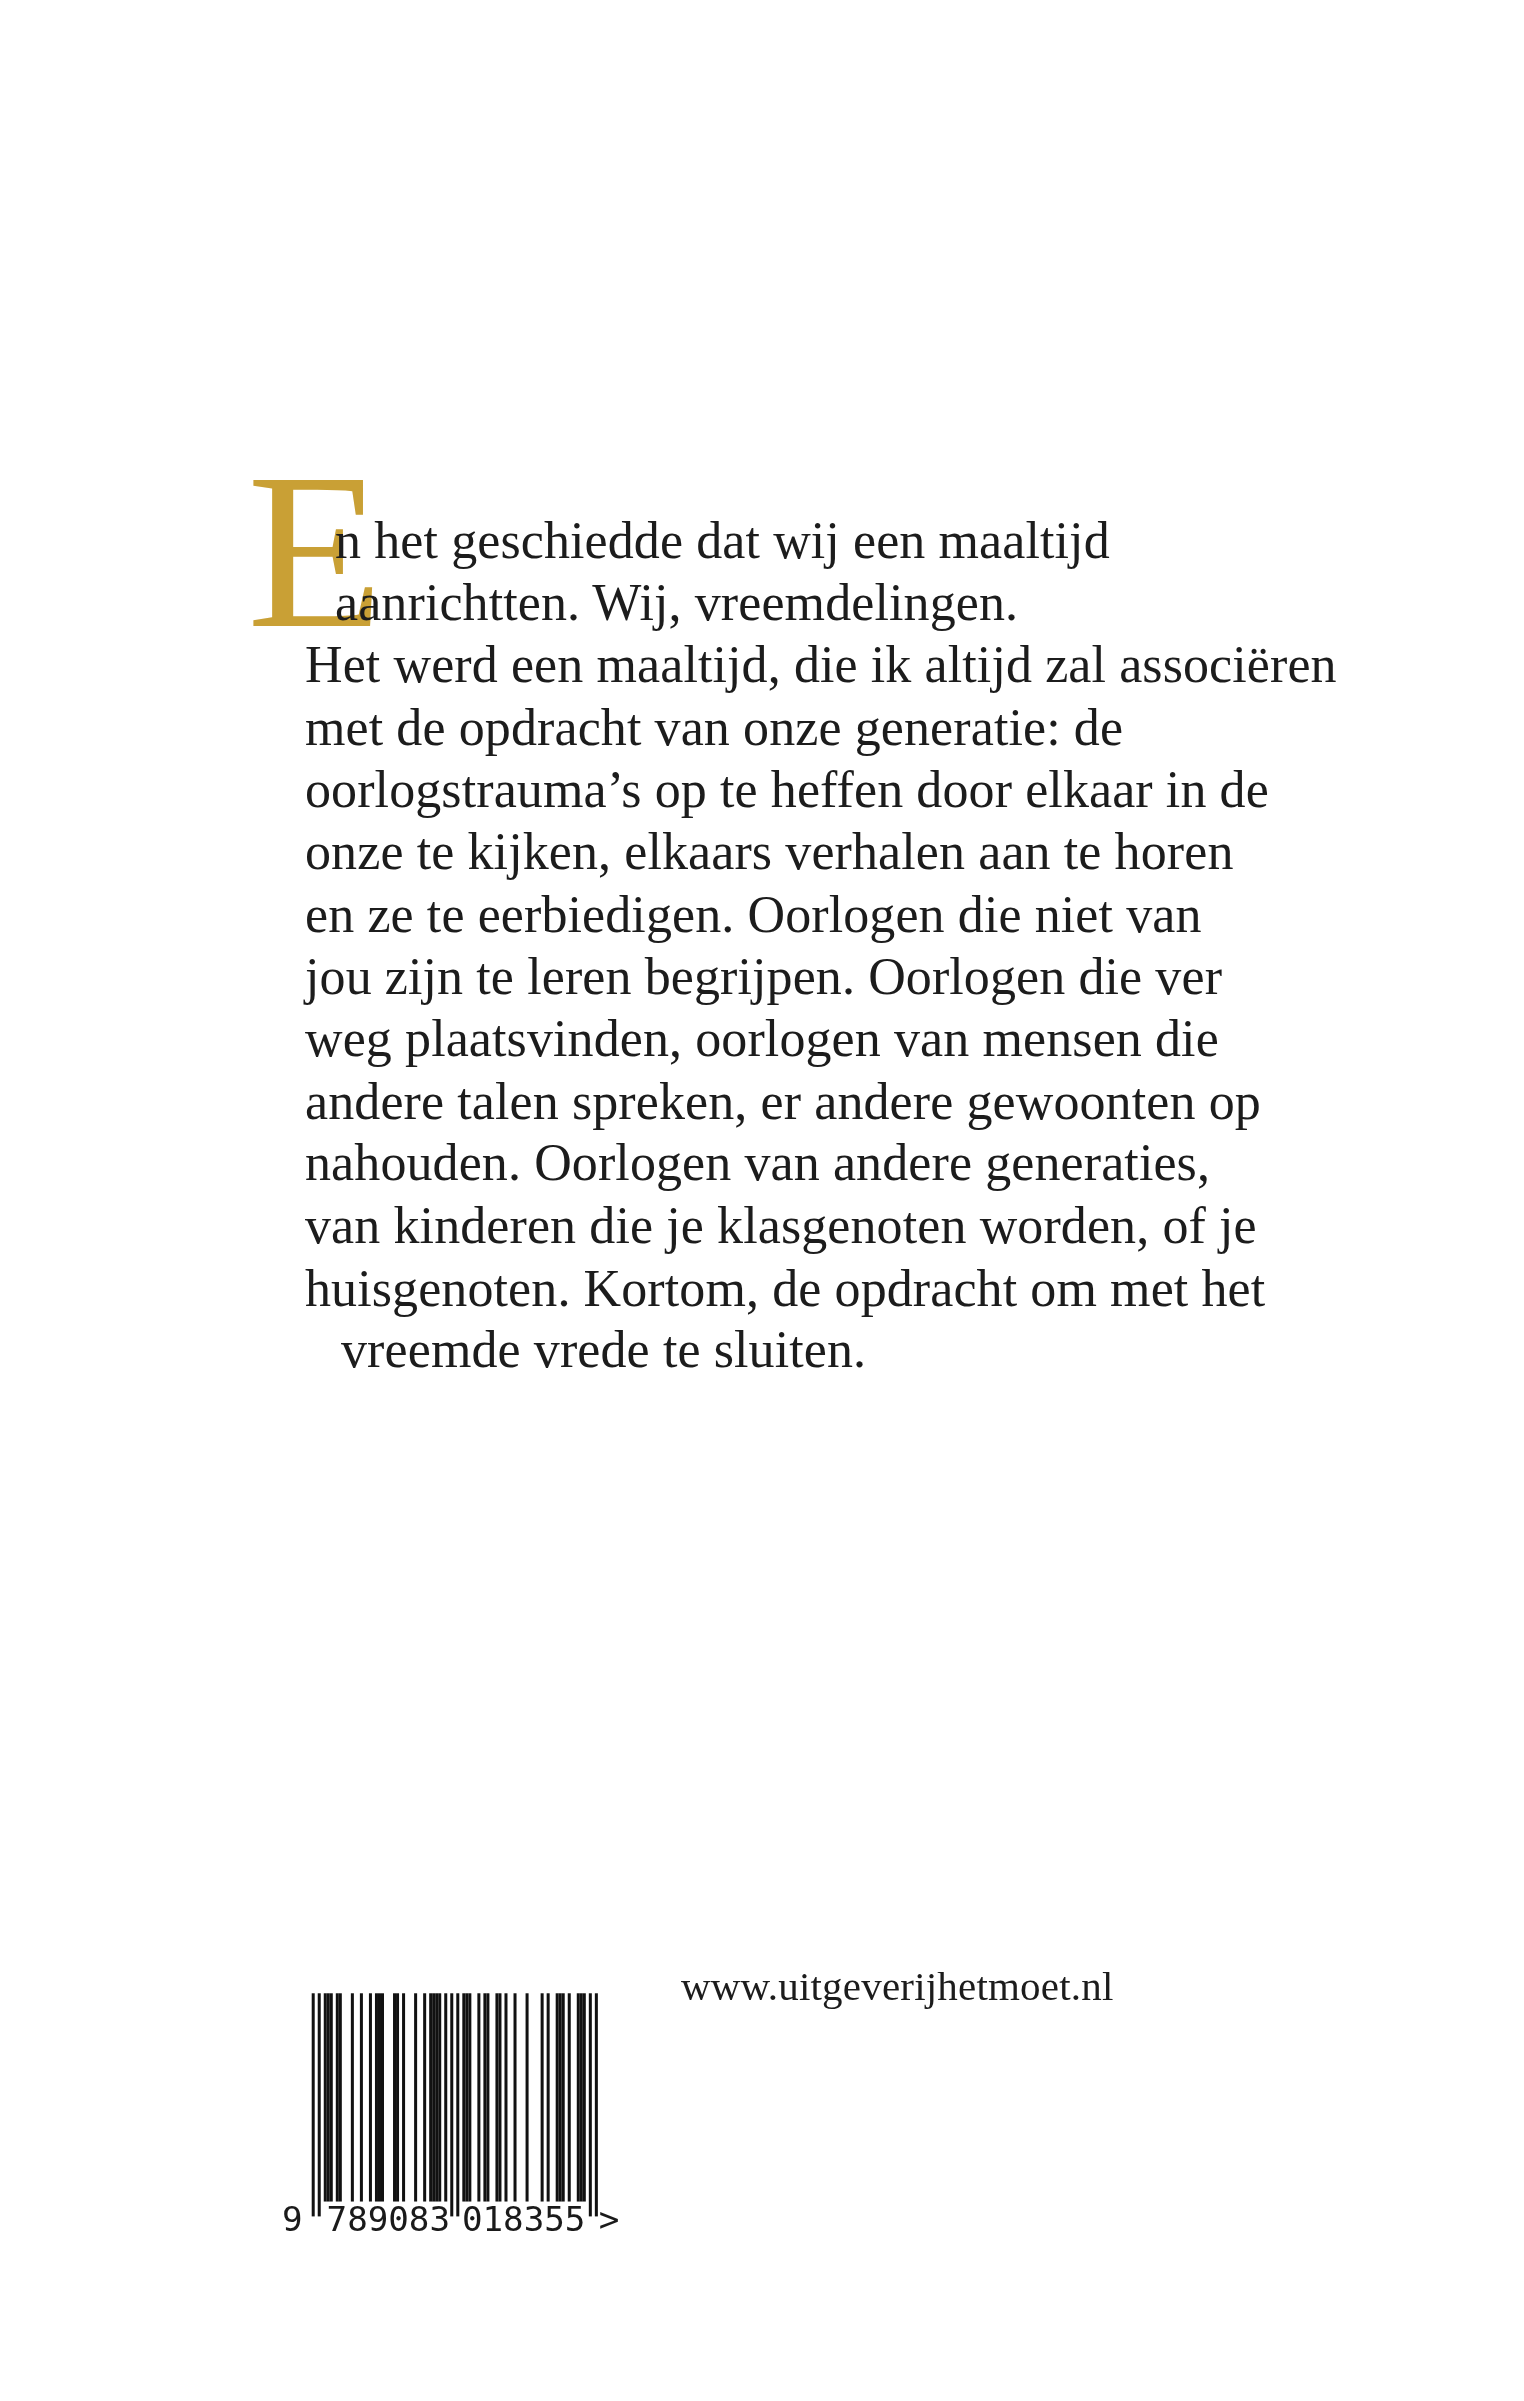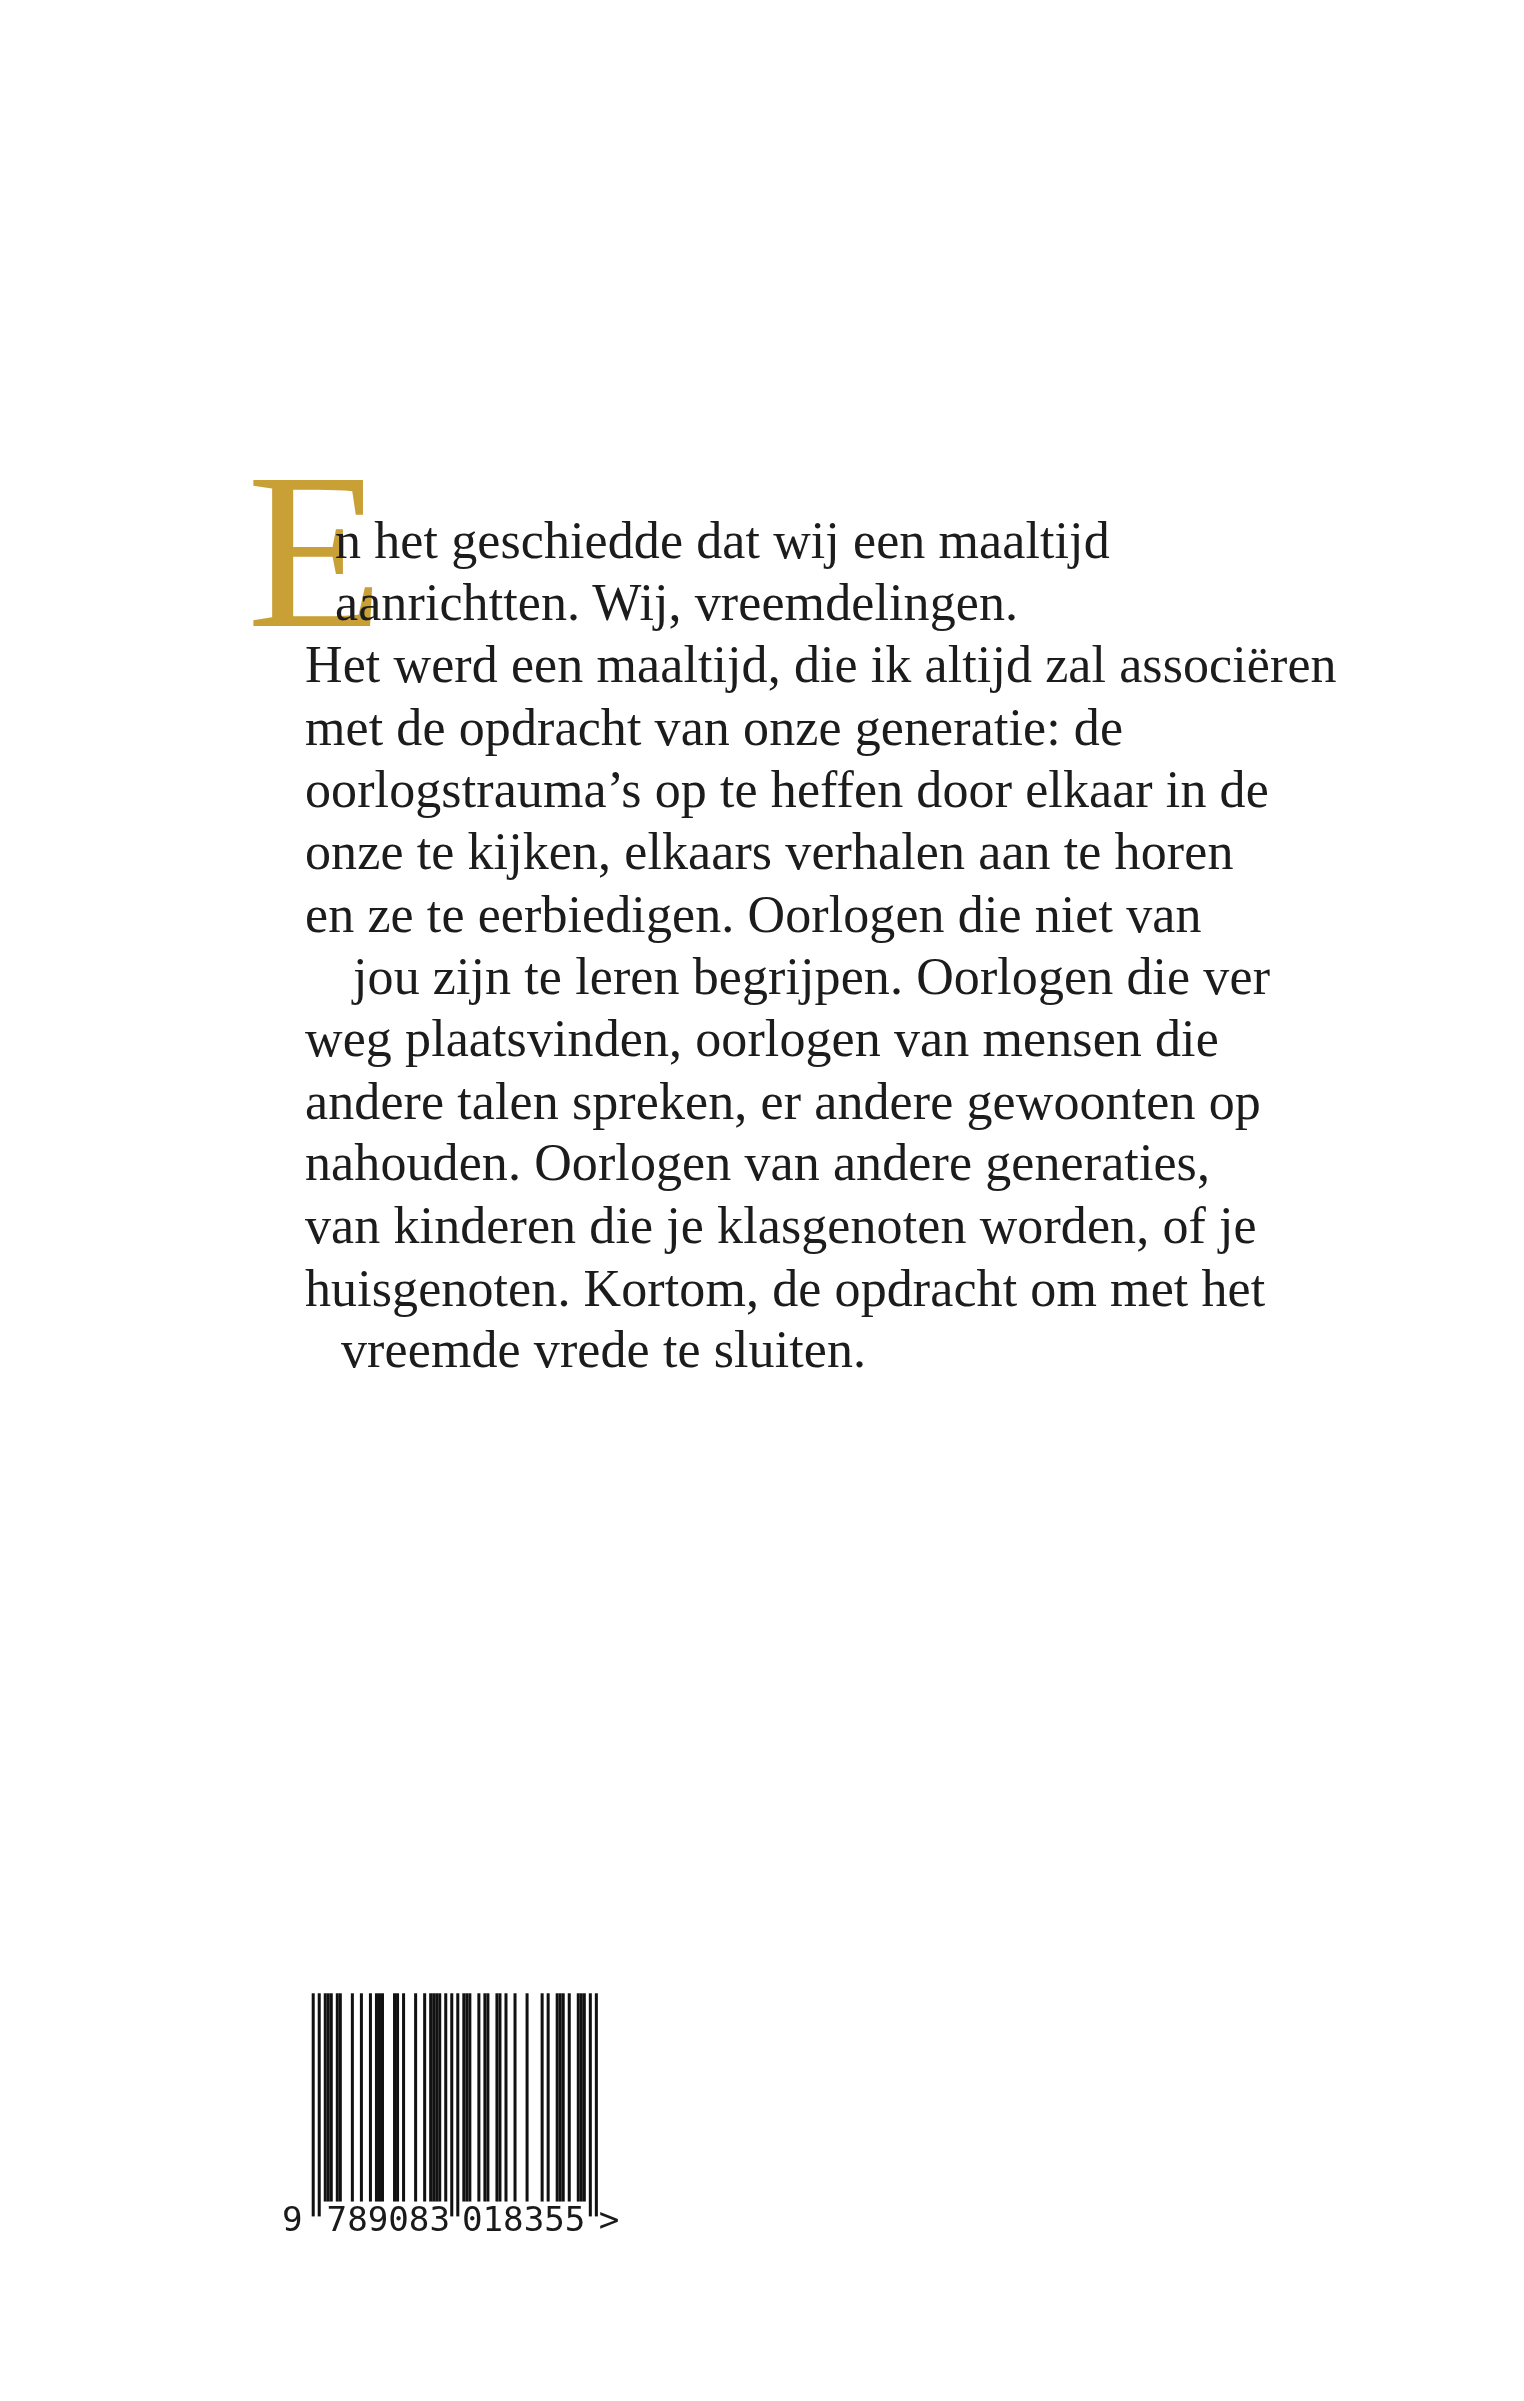--- a/index.html
+++ b/index.html
@@ -80,21 +80,21 @@
   <div class="blurb">
     <span class="drop-cap">E</span>
 
     <div class="line indent" style="top:9px;">n het geschiedde dat wij een maaltijd</div>
     <div class="line indent" style="top:71px;">aanrichtten. Wij, vreemdelingen.</div>
     <div class="line" style="top:133px;text-align:center;">Het werd een maaltijd, die ik altijd zal associëren</div>
     <div class="line" style="top:196px;text-align:center;">met de opdracht van onze generatie: de</div>
     <div class="line" style="top:258px;">oorlogstrauma’s op te heffen door elkaar in de</div>
     <div class="line" style="top:320px;">onze te kijken, elkaars verhalen aan te horen</div>
     <div class="line" style="top:383px;">en ze te eerbiedigen. Oorlogen die niet van</div>
-    <div class="line" style="top:445px;margin-left:48px;">jou zijn te leren begrijpen. Oorlogen die ver</div>
+    <div class="line" style="top:445px;">jou zijn te leren begrijpen. Oorlogen die ver</div>
     <div class="line" style="top:507px;">weg plaatsvinden, oorlogen van mensen die</div>
     <div class="line" style="top:570px;">andere talen spreken, er andere gewoonten op</div>
     <div class="line" style="top:631px;">nahouden. Oorlogen van andere generaties,</div>
     <div class="line" style="top:694px;">van kinderen die je klasgenoten worden, of je</div>
     <div class="line" style="top:757px;">huisgenoten. Kortom, de opdracht om met het</div>
     <div class="line" style="top:818px;margin-left:36px;">vreemde vrede te sluiten.</div>
   </div>
 
   <div class="barcode">
     <svg id="barcode-svg" width="357" height="246" viewBox="0 0 480 330" xmlns="http://www.w3.org/2000/svg">
@@ -147,14 +147,15 @@
           <rect x="420.60" y="0" width="4.05" height="300" fill="#111111"></rect>
           <rect x="428.70" y="0" width="4.05" height="300" fill="#111111"></rect>
         </g>
       <text class="barcode-digits" x="8" y="320">9</text>
       <text class="barcode-digits" x="68" y="320" textLength="166" lengthAdjust="spacing">789083</text>
       <text class="barcode-digits" x="250" y="320" textLength="166" lengthAdjust="spacing">018355</text>
       <text class="barcode-digits" x="434" y="320">&gt;</text>
     </svg>
   </div>
 
+  <div class="url">www.uitgeverijhetmoet.nl</div>
 </div>
 
 
 </body></html>

